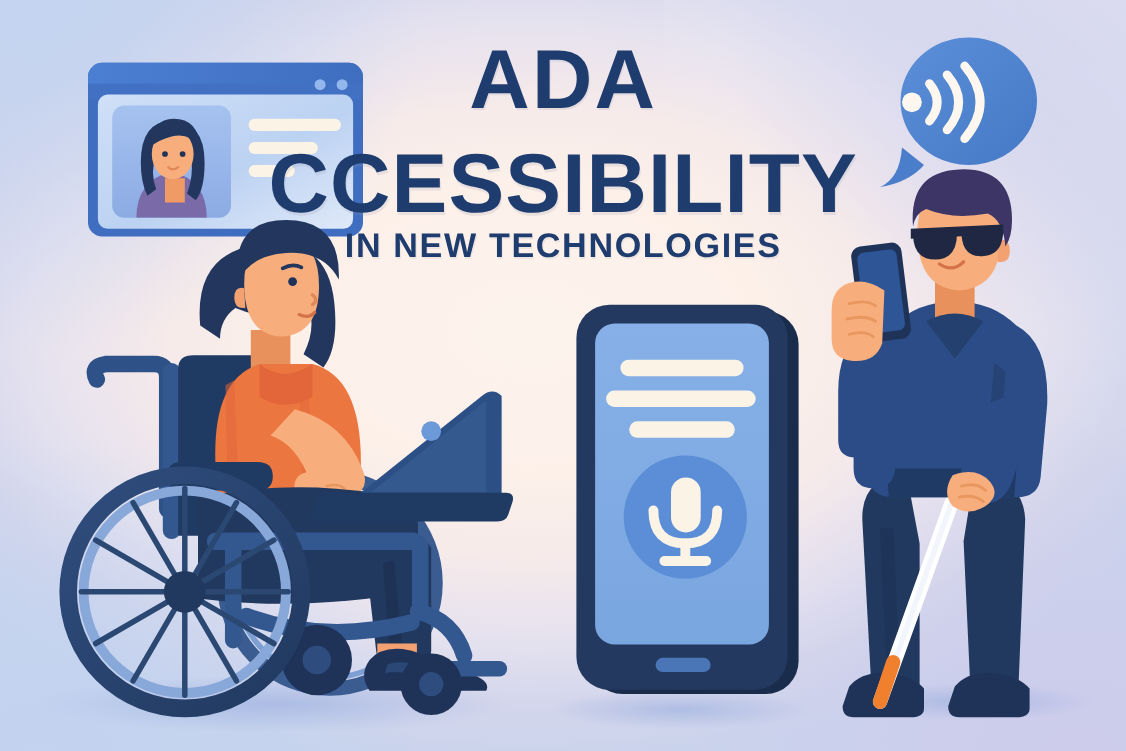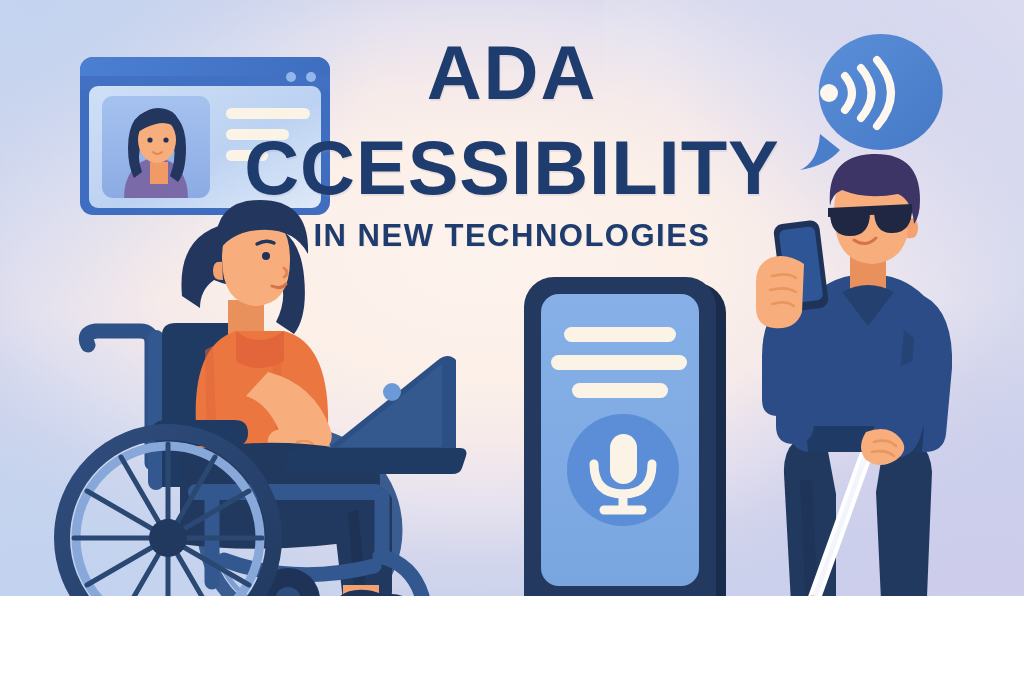--- a/index.html
+++ b/index.html
@@ -1,20 +1,20 @@
 <!DOCTYPE html>
 <html><head>
 <meta charset="utf-8">
 <style>
   html,body{margin:0;padding:0;background:#ffffff;}
   body{font-family:"Liberation Sans", sans-serif;}
 
   #poster{
     position:relative;
-    width:1024px;height:596px;
+    width:1024px;height:683px;
     overflow:hidden;
     background:
       radial-gradient(ellipse 62% 58% at 47% 44%, #fdf3ed 0%, #fcf0e9 34%, #f6eaea 52%, #e4e1ef 72%, #d3d6ec 86%, #c9d3ec 100%);
   }
   
   #poster .tint-tl{position:absolute;left:-120px;top:-140px;width:520px;height:470px;
     background:radial-gradient(ellipse at 30% 30%, rgba(196,212,240,.95) 0%, rgba(196,212,240,0) 68%);}
   #poster .tint-tr{position:absolute;right:-130px;top:-150px;width:520px;height:470px;
     background:radial-gradient(ellipse at 70% 30%, rgba(203,203,234,.95) 0%, rgba(203,203,234,0) 68%);}
   #poster .tint-bl{position:absolute;left:-120px;bottom:-160px;width:520px;height:460px;
@@ -35,21 +35,21 @@
   .t-line1{
     font-size:76px;font-weight:bold;letter-spacing:2px;color:#1e3c6e;
     line-height:.98; text-shadow:1px 2px 0 rgba(150,150,170,.18);
   }
   .t-line2{
     font-size:76px;font-weight:bold;letter-spacing:1px;color:#1e3c6e;
     line-height:1.0; margin-top:20px; text-shadow:1px 2px 0 rgba(150,150,170,.18);
   }
   .t-line3{
     font-size:31px;font-weight:bold;letter-spacing:1.5px;color:#1e3c6e;
-    margin-top:12px; text-shadow:1px 1px 0 rgba(150,150,170,.14);
+    margin-top:0; text-shadow:1px 1px 0 rgba(150,150,170,.14);
   }
 </style>
 </head>
 <body>
 
 <div id="poster">
 
   <div class="tint-tl"></div>
   <div class="tint-tr"></div>
   <div class="tint-bl"></div>

